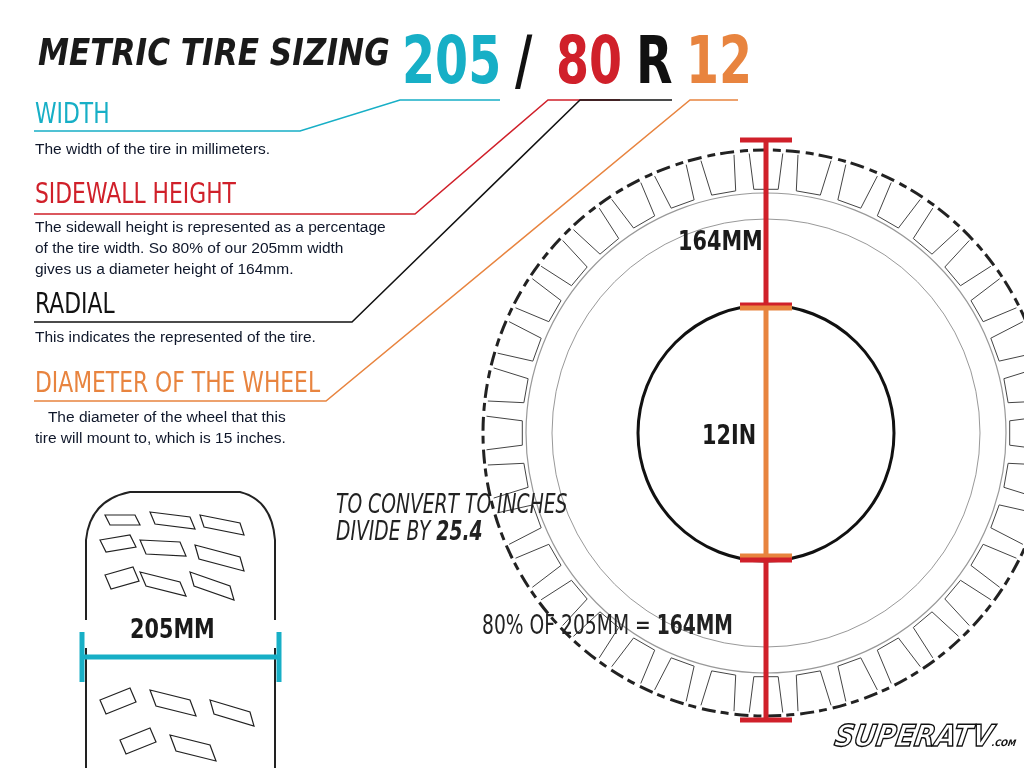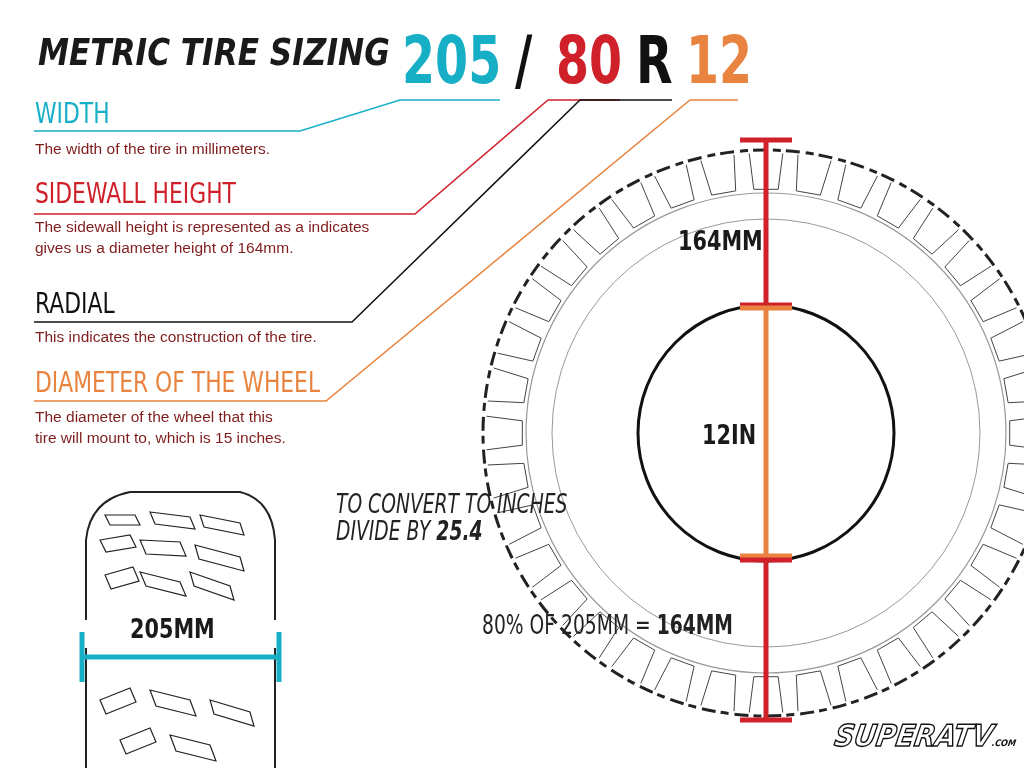--- a/index.html
+++ b/index.html
@@ -1,21 +1,21 @@
 <!DOCTYPE html>
 <html><head>
 <meta charset="utf-8">
 <style>
   html,body{margin:0;padding:0;background:#fff;}
   body{width:1024px;height:768px;position:relative;overflow:hidden;font-family:"Liberation Sans",sans-serif;color:#1a1a1a;}
   .abs{position:absolute;}
   .title{left:38px;top:30px;font-size:38px;font-weight:700;font-style:italic;letter-spacing:0px;transform:scaleX(0.82);transform-origin:left top;font-family:"DejaVu Sans",sans-serif;}
   .code{top:28px;font-size:66px;font-weight:700;font-family:"DejaVu Sans",sans-serif;transform:scaleX(0.72);transform-origin:left top;line-height:1;}
   .head{font-size:28px;font-family:"DejaVu Sans",sans-serif;transform:scaleX(0.78);transform-origin:left top;line-height:1;}
-  .desc{font-size:15.5px;line-height:21px;color:#7f1d1d;}
+  .desc{font-size:15.5px;line-height:21px;color:#0f172a;}
   .lbl{font-weight:700;font-family:"DejaVu Sans",sans-serif;transform:scaleX(0.8);transform-origin:left top;line-height:1;}
   .note{font-size:26px;font-style:italic;font-family:"DejaVu Sans",sans-serif;transform:scaleX(0.72);transform-origin:left top;line-height:27px;color:#222;}
   .calc{font-size:26px;font-family:"DejaVu Sans",sans-serif;transform:scaleX(0.72);transform-origin:left top;line-height:1;color:#222;}
   svg{position:absolute;left:0;top:0;}
 </style>
 </head>
 <body>
 
 <svg width="1024" height="768">
 
@@ -105,29 +105,30 @@
 <div class="abs code" style="left:515px;color:#111;">/</div>
 <div class="abs code" style="left:556px;color:#d0202a;">80</div>
 <div class="abs code" style="left:636px;color:#111;">R</div>
 <div class="abs code" style="left:686px;color:#e8843f;">12</div>
 
 <div class="abs head" style="left:35px;top:100px;color:#17afc6;">WIDTH</div>
 <div class="abs desc" style="left:35px;top:138px;">The width of the tire in millimeters.</div>
 
 <div class="abs head" style="left:35px;top:180px;color:#d0202a;">SIDEWALL HEIGHT</div>
 <div class="abs desc" style="left:35px;top:216px;">
-  <div>The sidewall height is represented as a indicates</div>
+  <div>The sidewall height is represented as a percentage</div>
+  <div>of the tire width. So 80% of our 205mm width</div>
   <div>gives us a diameter height of 164mm.</div>
 </div>
 
 <div class="abs head" style="left:35px;top:290px;color:#111;">RADIAL</div>
-<div class="abs desc" style="left:35px;top:326px;">This indicates the construction of the tire.</div>
+<div class="abs desc" style="left:35px;top:326px;">This indicates the represented of the tire.</div>
 
 <div class="abs head" style="left:35px;top:369px;color:#e8843f;">DIAMETER OF THE WHEEL</div>
-<div class="abs desc" style="left:35px;top:406px;">
+<div class="abs desc" style="left:35px;top:406px;text-align:right;">
   <div>The diameter of the wheel that this</div>
   <div>tire will mount to, which is 15 inches.</div>
 </div>
 
 <div class="abs lbl" style="left:678px;top:228px;font-size:26px;">164MM</div>
 <div class="abs lbl" style="left:702px;top:422px;font-size:26px;">12IN</div>
 <div class="abs lbl" style="left:130px;top:616px;font-size:26px;">205MM</div>
 
 <div class="abs note" style="left:336px;top:491px;">
   <div>TO CONVERT TO INCHES</div>

